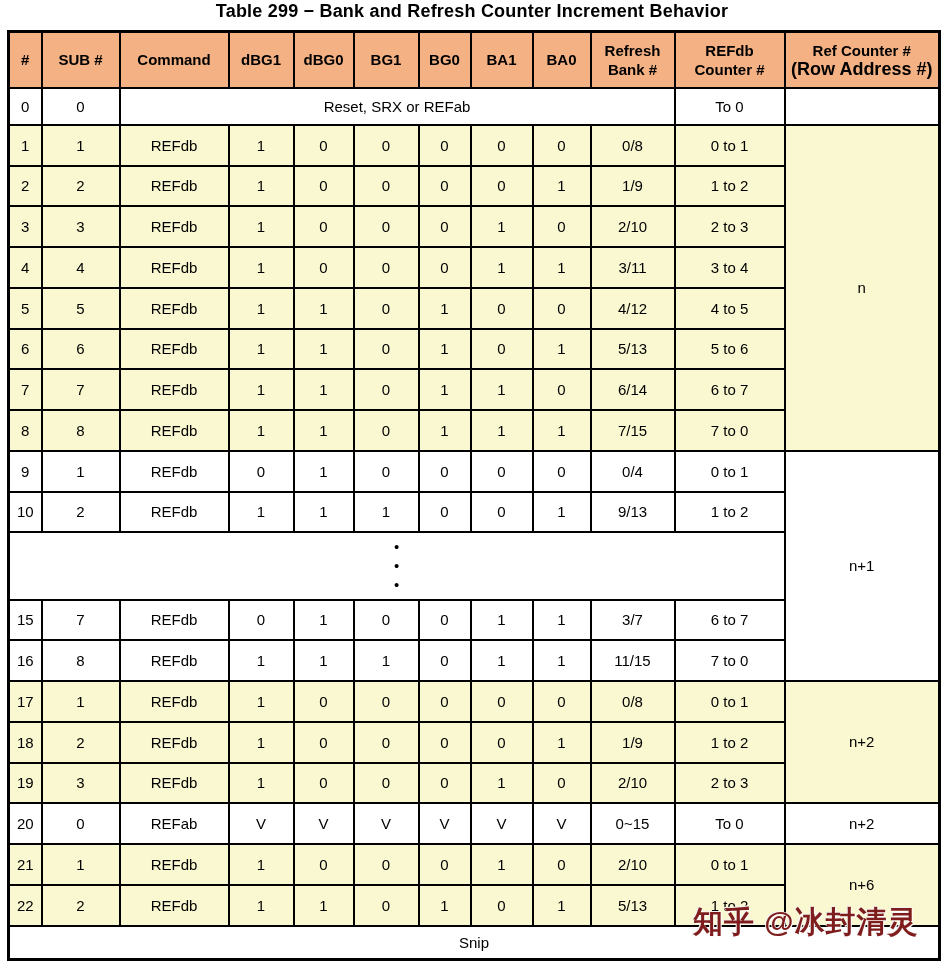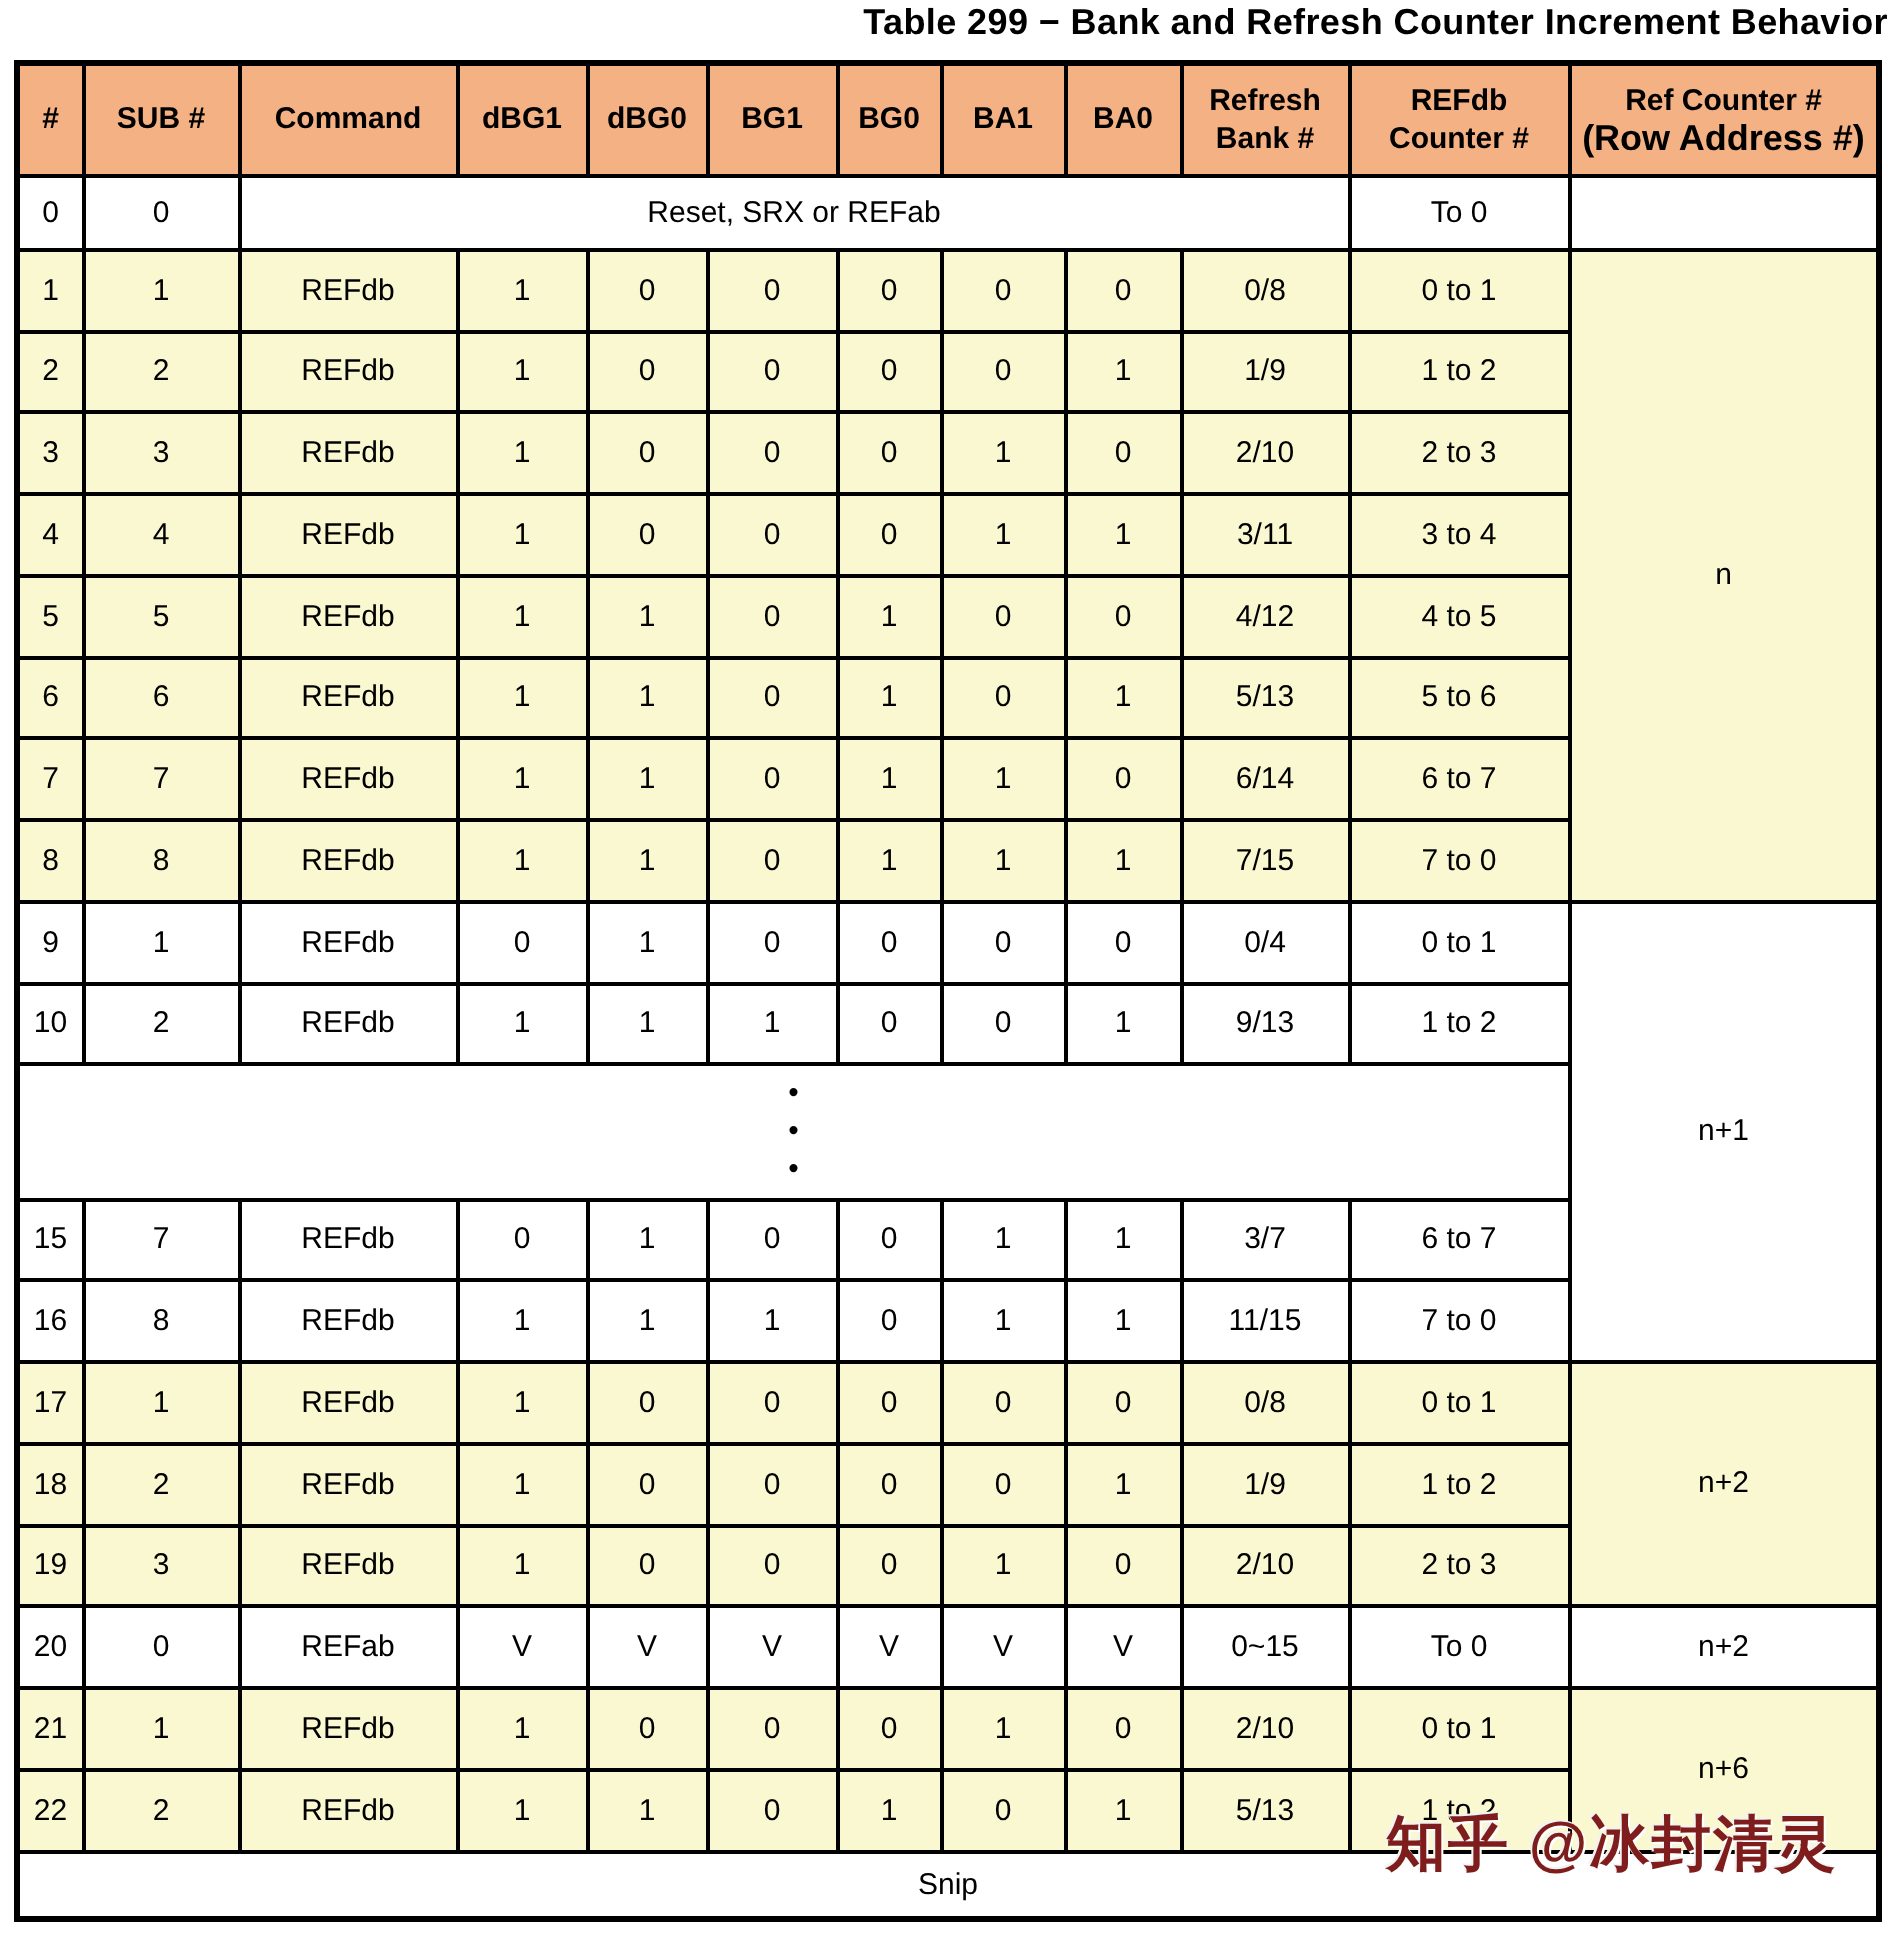--- a/index.html
+++ b/index.html
@@ -2,21 +2,21 @@
 <html><head>
 <meta charset="utf-8">
 <style>
   html,body{margin:0;padding:0;}
   body{
     width:944px;height:970px;position:relative;background:#ffffff;
     font-family:"Liberation Sans", sans-serif;color:#000;
     overflow:hidden;
   }
   .page-title{
-    position:absolute;top:1px;left:0;width:944px;text-align:right;
+    position:absolute;top:1px;left:0;width:944px;text-align:center;
     font-size:18px;font-weight:bold;letter-spacing:0.2px;
   }
   table.spec{
     position:absolute;left:7px;top:30px;width:931px;
     border-collapse:collapse;table-layout:fixed;
     border:3px solid #000;
   }
   .spec td,.spec th{
     border:2px solid #000;text-align:center;vertical-align:middle;
     font-size:15px;padding:0;overflow:hidden;

